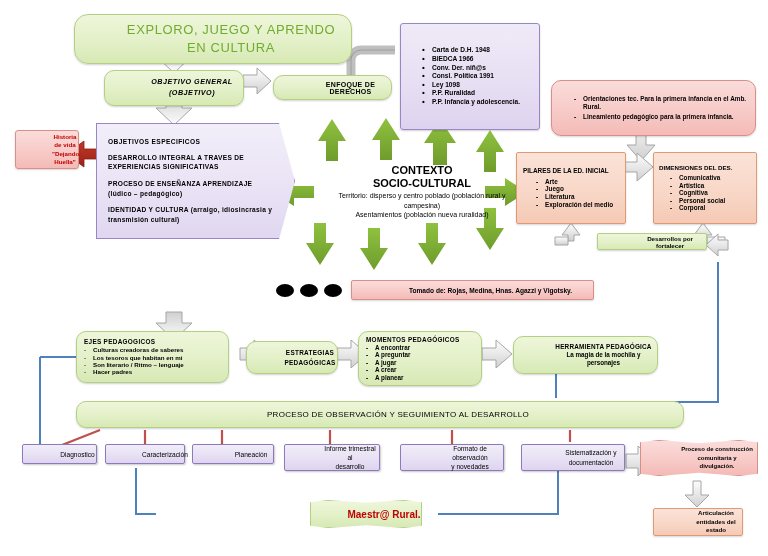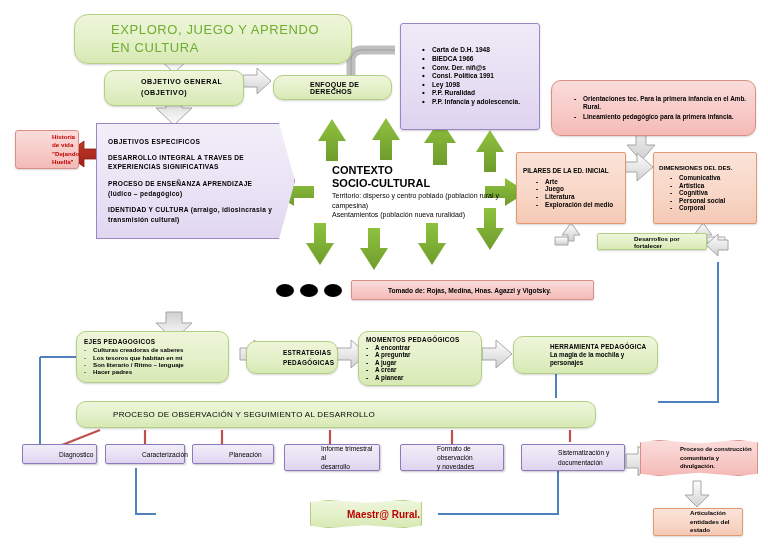--- a/index.html
+++ b/index.html
@@ -4,21 +4,21 @@
 <style>
   html,body{margin:0;padding:0;}
   body{
     width:768px;height:556px;background:#ffffff;
     font-family:"Liberation Sans", sans-serif;
     overflow:hidden;position:relative;
   }
   #canvas{position:absolute;left:0;top:0;width:768px;height:556px;}
   .node{position:absolute;box-sizing:border-box;display:flex;
         flex-direction:column;justify-content:center;}
-  .ctr{text-align:left;padding-left:36px;}
+  .ctr{text-align:center;padding-left:36px;}
   .lft{text-align:left;}
   .ttl{font-weight:bold;}
 
   
   .green{
     background:linear-gradient(180deg,#eef6da 0%,#e3f0c8 55%,#d7e9b4 100%);
     border:1px solid #b3cf83;border-radius:9px;
     box-shadow:0 1px 2px rgba(0,0,0,.18);
   }
   .purple{
@@ -146,21 +146,21 @@
     <path d="M458,514 h-20" stroke="#4f81bd" stroke-width="2" fill="none"></path>
   </svg>
 
   <div class="node green rnd-lg ctr" style="left:74px;top:14px;width:278px;height:50px;">
     <div style="font-size:13px;color:#70ad2f;letter-spacing:.6px;line-height:1.35;">
       <span>EXPLORO, JUEGO Y APRENDO</span><br>
       <span>EN CULTURA</span>
     </div>
   </div>
 
-  <div class="node green rnd ctr" style="left:104px;top:70px;width:140px;height:36px;">
+  <div class="node green rnd ctr" style="left:104px;top:70px;width:140px;height:36px;font-style:italic;">
     <div class="ttl" style="font-size:7.2px;letter-spacing:.5px;line-height:1.5;">
       <span>OBJETIVO GENERAL</span><br>
       <span>(OBJETIVO)</span>
     </div>
   </div>
 
   <div class="node green rnd ctr" style="left:273px;top:75px;width:119px;height:25px;">
     <div class="ttl" style="font-size:7px;letter-spacing:.3px;">ENFOQUE DE DERECHOS</div>
   </div>
 
@@ -276,21 +276,21 @@
   </div>
 
   <div class="node green rnd ctr" style="left:513px;top:336px;width:145px;height:38px;">
     <div class="ttl" style="font-size:6.4px;letter-spacing:.2px;margin-bottom:1px;">HERRAMIENTA PEDAGÓGICA</div>
     <div class="ttl" style="font-size:6.3px;line-height:1.35;">
       <span>La magia de la mochila y</span><br>
       <span>personajes</span>
     </div>
   </div>
 
-  <div class="node green rnd ctr" style="left:76px;top:401px;width:520px;height:27px;">
+  <div class="node green rnd ctr" style="left:76px;top:401px;width:608px;height:27px;">
     <div style="font-size:8px;letter-spacing:.3px;">PROCESO DE OBSERVACIÓN Y SEGUIMIENTO AL DESARROLLO</div>
   </div>
 
   <div class="node purple-sq ctr" style="left:22px;top:444px;width:75px;height:20px;border-radius:2px;">
     <div style="font-size:6.6px;">Diagnostico</div>
   </div>
   <div class="node purple-sq ctr" style="left:105px;top:444px;width:80px;height:20px;border-radius:2px;">
     <div style="font-size:6.6px;">Caracterización</div>
   </div>
   <div class="node purple-sq ctr" style="left:192px;top:444px;width:82px;height:20px;border-radius:2px;">

